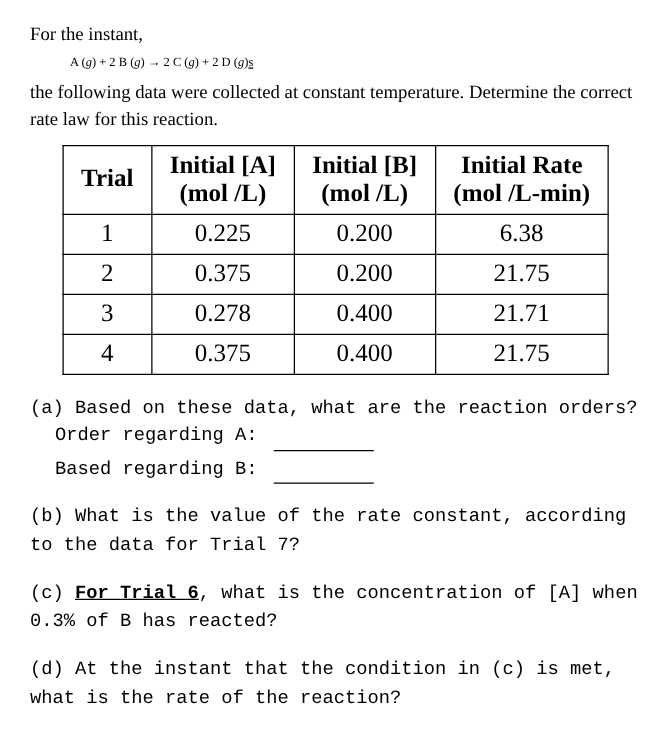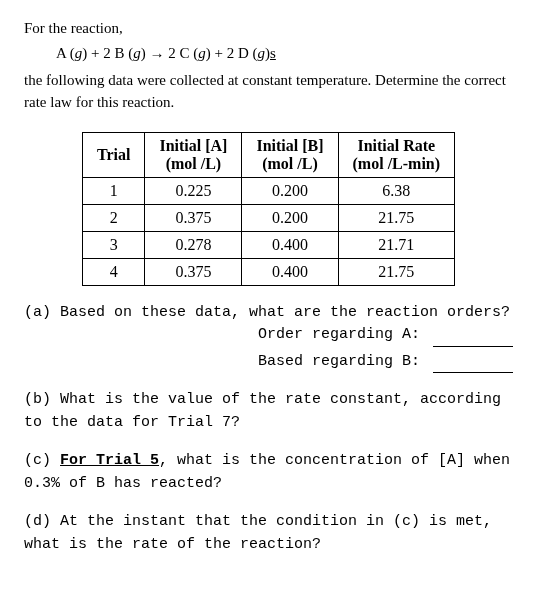--- a/index.html
+++ b/index.html
@@ -14,71 +14,70 @@
       color: #000000;
       padding: 20px 24px;
       width: 537px;
       min-height: 598px;
     }
     .intro-text {
       margin-bottom: 6px;
     }
     .reaction-line {
       margin: 8px 0 8px 32px;
-      font-size: 15px;
+      font-size: 10px;
     }
     .following-text {
-      margin-bottom: 18px;
+      margin-bottom: 8px;
       line-height: 1.45;
     }
     table {
       border-collapse: collapse;
       margin: 0 auto 16px auto;
-      font-size: 16px;
+      font-size: 20px;
     }
     table th, table td {
       border: 1px solid #000;
       padding: 4px 14px;
       text-align: center;
       vertical-align: middle;
     }
     table th {
       font-weight: bold;
       font-style: normal;
       background: #ffffff;
     }
     .section {
       margin-bottom: 16px;
       line-height: 1.5;
       font-family: Liberation Mono, monospace;
     }
     .order-line {
-      margin-left: 48px;
+      margin-left: 20px;
       margin-bottom: 4px;
-      text-align: right;
     }
     .underline-blank {
       display: inline-block;
       width: 80px;
       border-bottom: 1px solid #000;
       margin-left: 4px;
       vertical-align: bottom;
     }
     .underline-text {
       text-decoration: underline;
       font-weight: bold;
     }
     .underline-subscript {
       text-decoration: underline;
     }
   </style>
 </head>
 <body>
 
-<p class="intro-text">For the reaction,</p>
+<p class="intro-text">For the instant,</p>
 
 <div class="reaction-line">
   A (<i>g</i>) + 2 B (<i>g</i>) → 2 C (<i>g</i>) + 2 D (<i>g</i>)<span class="underline-subscript">s</span>
 </div>
 
 <p class="following-text">the following data were collected at constant temperature.  Determine the correct rate law for this reaction.</p>
 
 <table>
   <thead>
     <tr>
@@ -126,18 +125,18 @@
     <span>Based regarding B:</span>
     <span class="underline-blank"></span>
   </div>
 </div>
 
 <div class="section">
   <span>(b) </span><span>What is the value of the rate constant, according to the data for Trial 7?</span>
 </div>
 
 <div class="section">
-  <span>(c) </span><span class="underline-text">For Trial 5</span><span>, what is the concentration of [A] when 0.3% of B has reacted?</span>
+  <span>(c) </span><span class="underline-text">For Trial 6</span><span>, what is the concentration of [A] when 0.3% of B has reacted?</span>
 </div>
 
 <div class="section">
   <span>(d) </span><span>At the instant that the condition in (c) is met, what is the rate of the reaction?</span>
 </div>
 
 </body></html>

